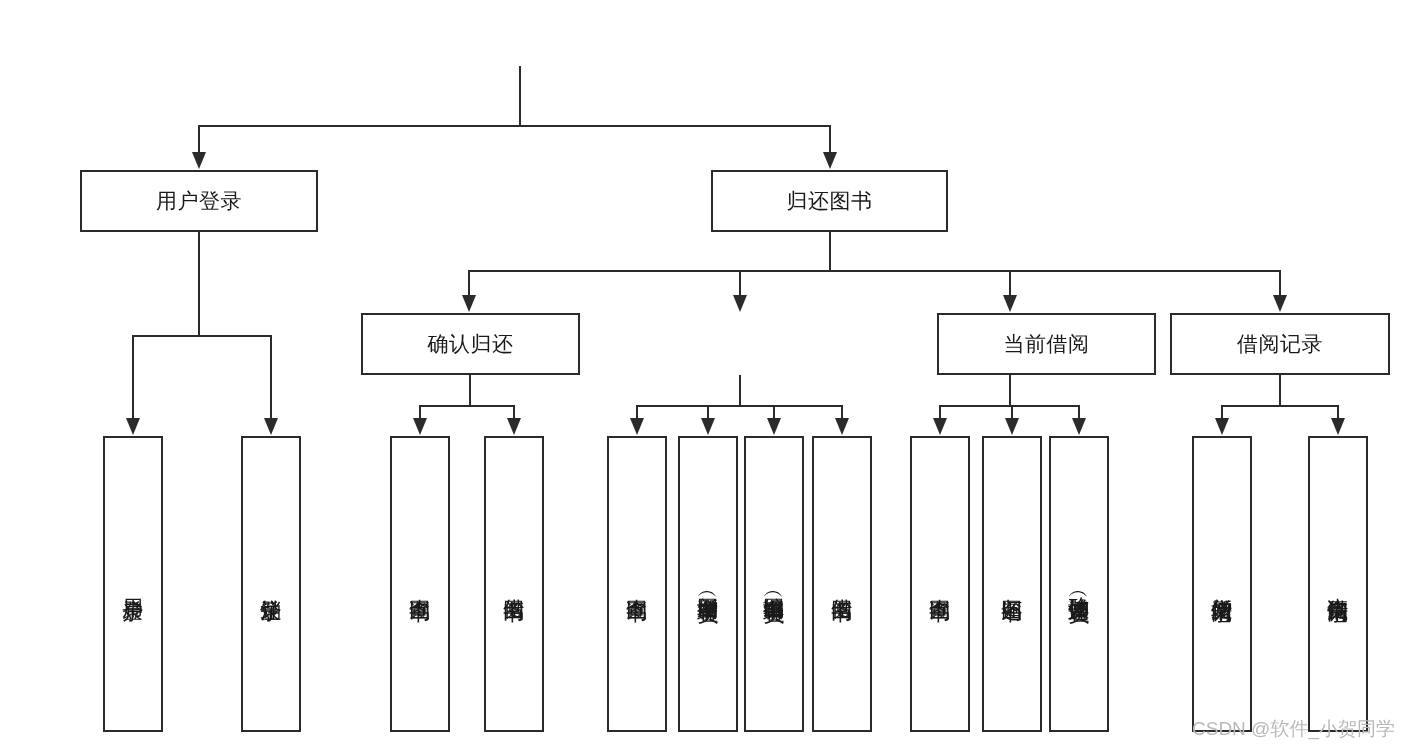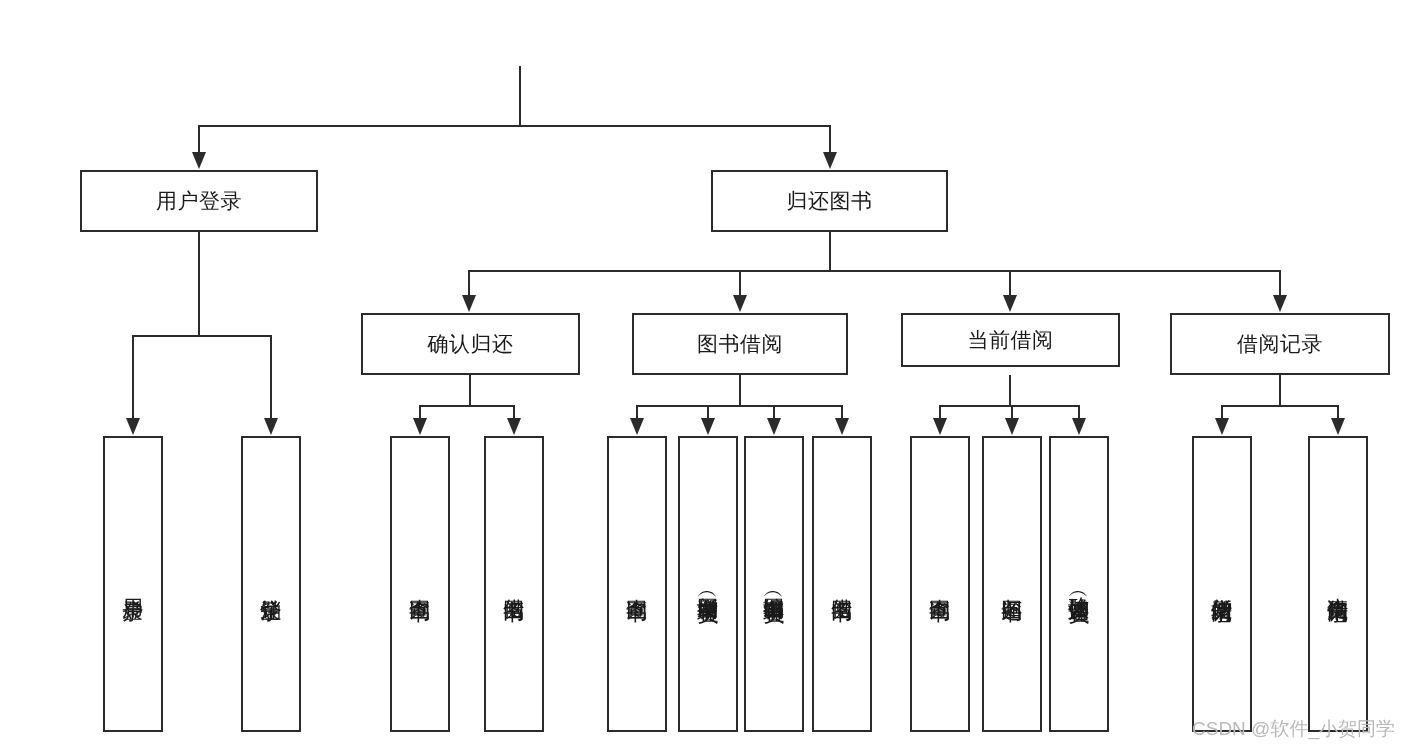--- a/index.html
+++ b/index.html
@@ -120,24 +120,21 @@
 
   <div class="conn v" style="left:1009px; top:270px; height:26px;"></div>
   <div class="arrow" style="left:1003px; top:295px;"></div>
 
   <div class="conn v" style="left:1279px; top:270px; height:26px;"></div>
   <div class="arrow" style="left:1273px; top:295px;"></div>
 
   <div class="node" style="left:361px; top:313px; width:219px; height:62px;">
     <span class="node-label">确认归还</span>
   </div>
-  <div class="node" style="left:632px; top:313px; width:216px; height:62px;">
-    <span class="node-label">图书借阅</span>
-  </div>
-  <div class="node" style="left:901px; top:313px; width:219px; height:54px;">
+  <div class="node" style="left:937px; top:313px; width:219px; height:62px;">
     <span class="node-label">当前借阅</span>
   </div>
   <div class="node" style="left:1170px; top:313px; width:220px; height:62px;">
     <span class="node-label">借阅记录</span>
   </div>
 
   <div class="conn v" style="left:469px; top:375px; height:30px;"></div>
   <div class="conn h" style="left:419px; top:405px; width:96px;"></div>
   <div class="conn v" style="left:419px; top:405px; height:14px;"></div>
   <div class="arrow" style="left:413px; top:418px;"></div>

